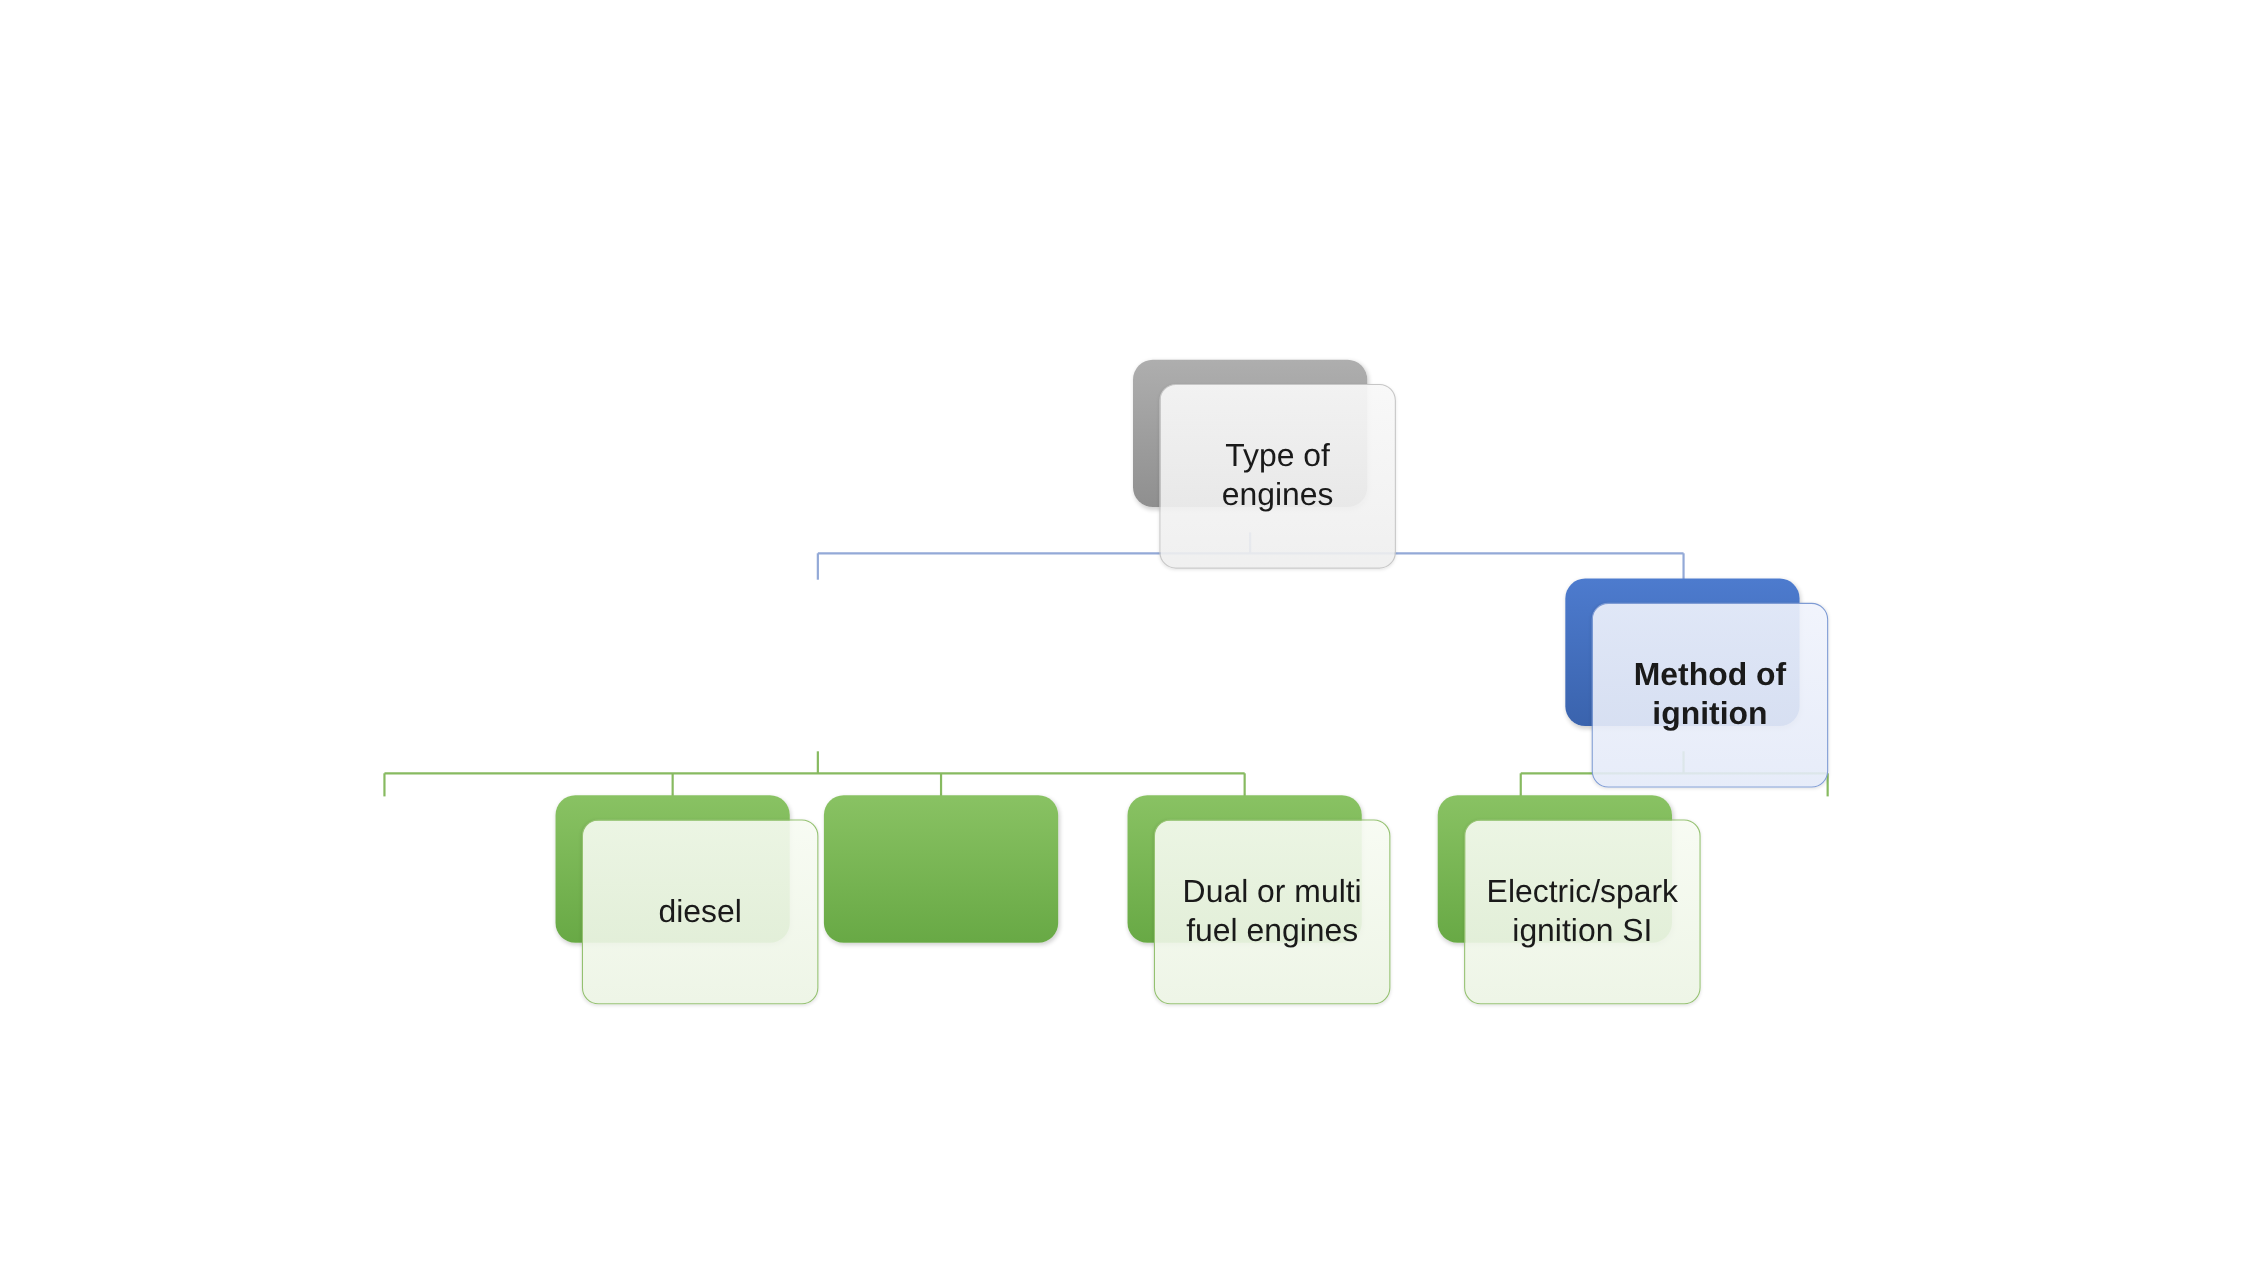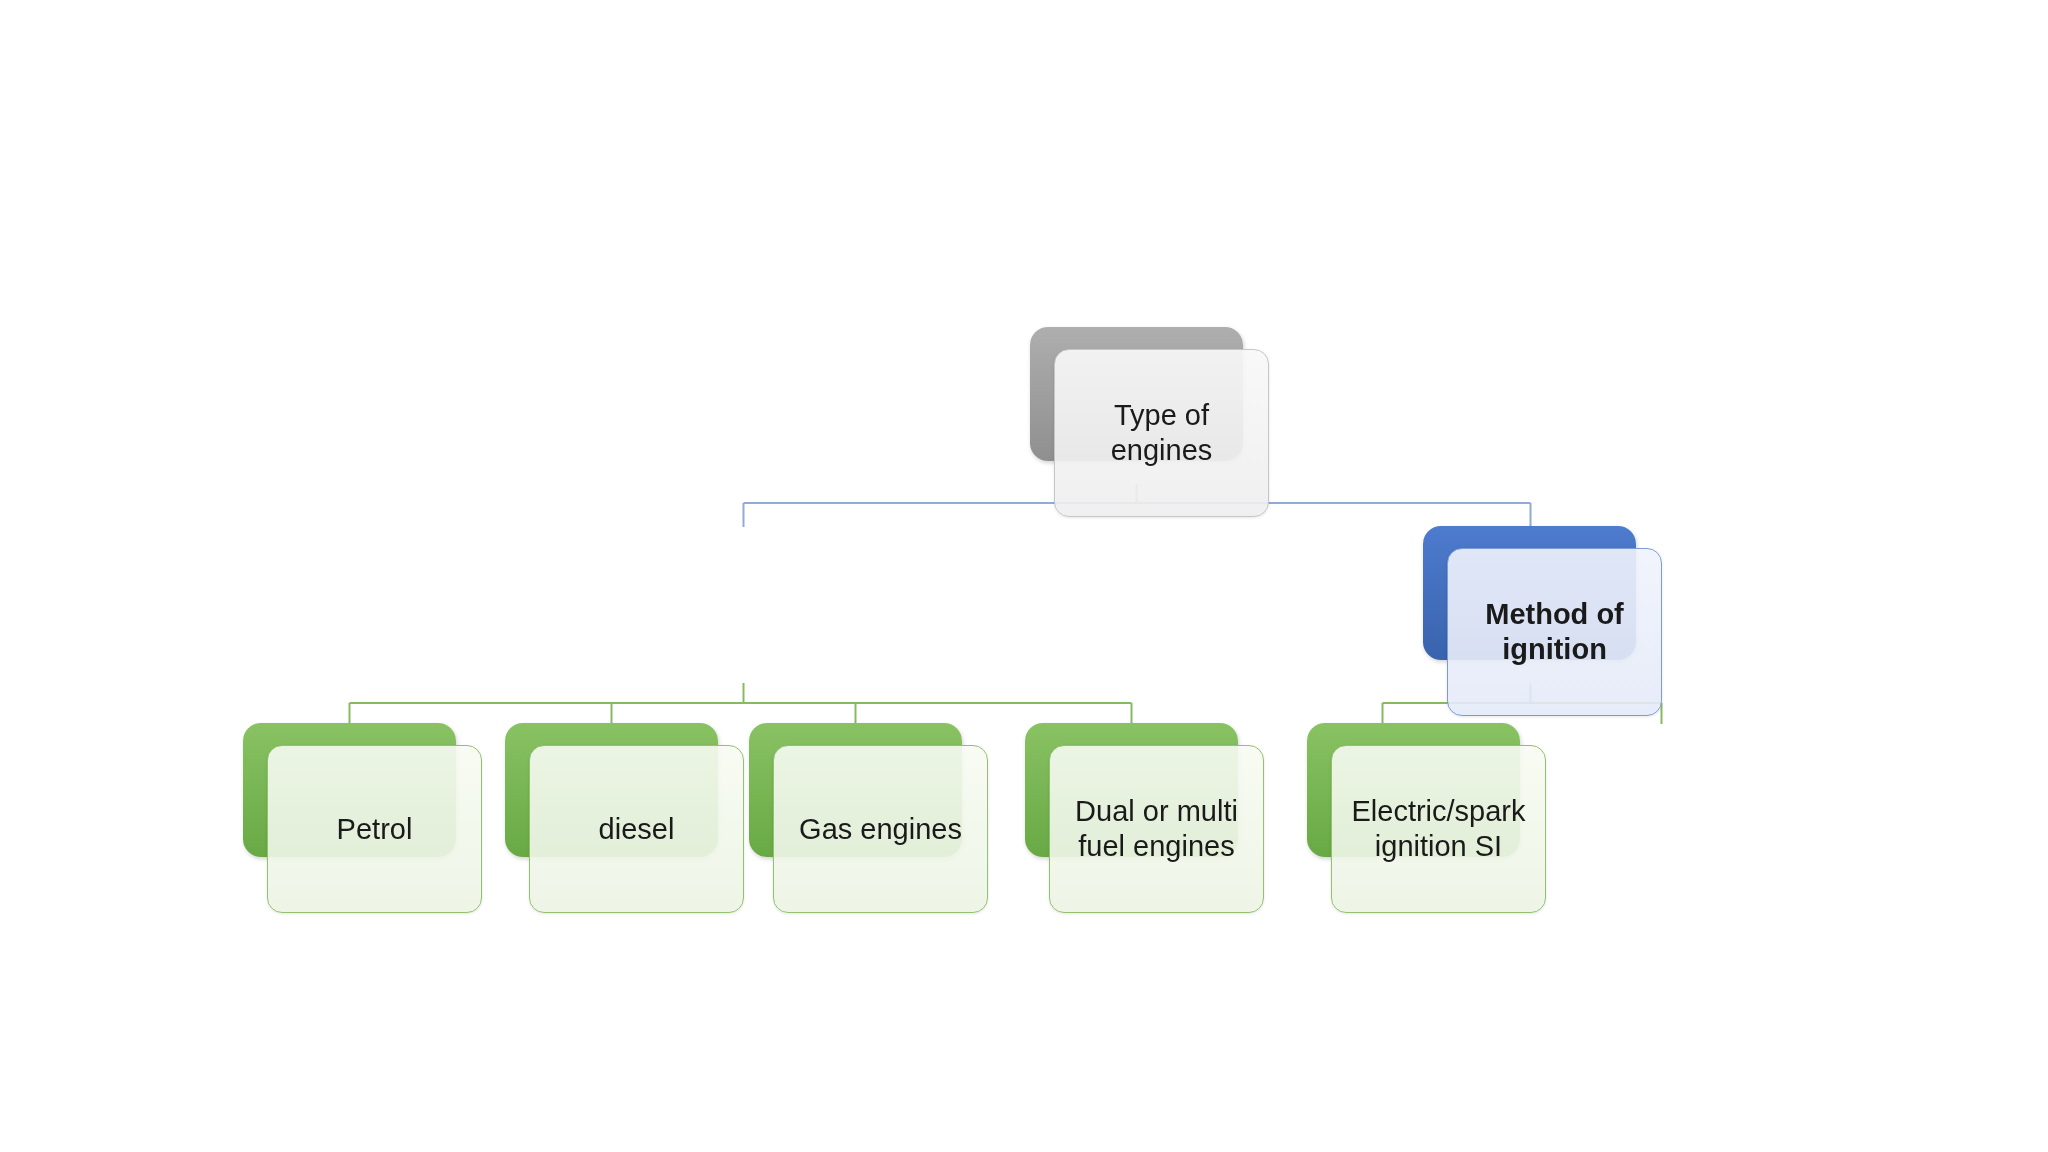--- a/index.html
+++ b/index.html
@@ -125,39 +125,30 @@
   </div>
 
 
   <div class="node blue pos-ignition">
     <div class="back"></div>
     <div class="front">
       <span class="label">Method of ignition</span>
     </div>
   </div>
 
-  <div class="node green pos-petrol">
-    <div class="back"></div>
-    <div class="front">
-      <span class="label">Petrol</span>
-    </div>
-  </div>
 
   <div class="node green pos-diesel">
     <div class="back"></div>
     <div class="front">
       <span class="label">diesel</span>
     </div>
   </div>
 
   <div class="node green pos-gas">
     <div class="back"></div>
-    <div class="front">
-      <span class="label">Gas engines</span>
-    </div>
   </div>
 
   <div class="node green pos-dual">
     <div class="back"></div>
     <div class="front">
       <span class="label">Dual or multi fuel engines</span>
     </div>
   </div>
 
   <div class="node green pos-electric">

